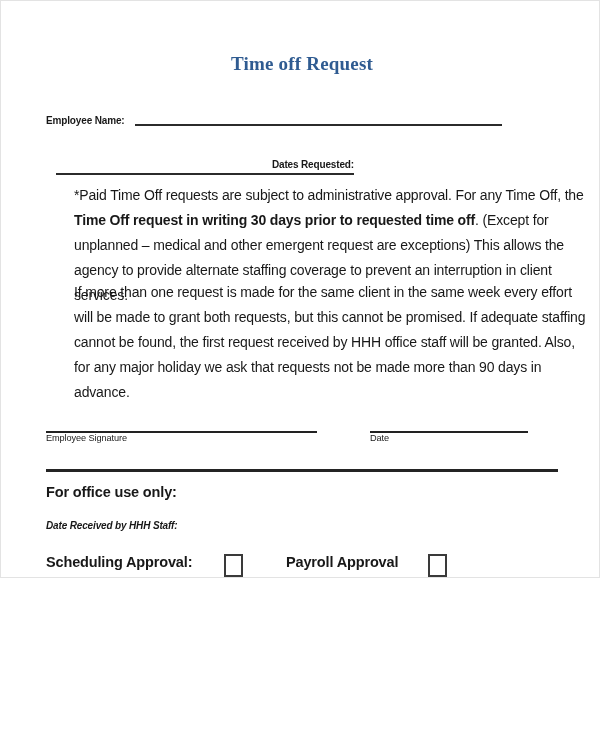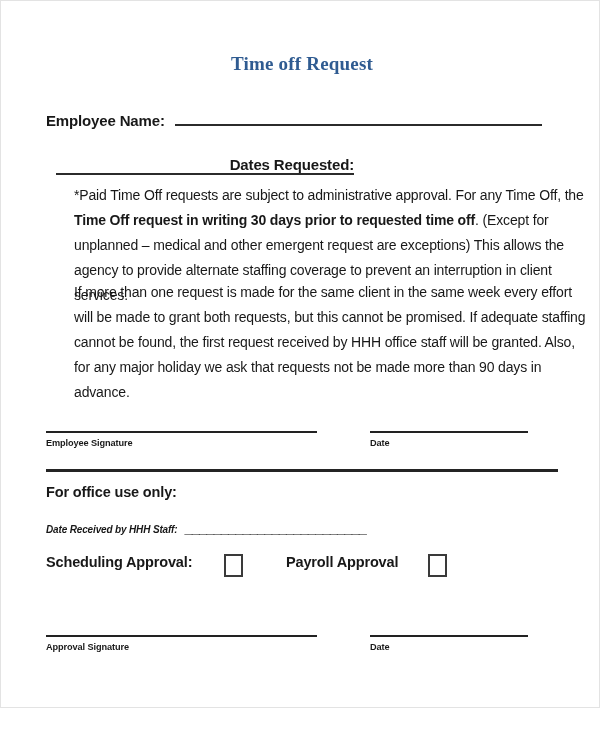--- a/index.html
+++ b/index.html
@@ -4,21 +4,21 @@
 <style>
   html, body {
     margin: 0;
     padding: 0;
     background: #ffffff;
   }
 
   .page {
     position: relative;
     width: 600px;
-    height: 708px;
+    height: 578px;
     background: #ffffff;
     border: 1px solid #e3e3e3;
     box-sizing: border-box;
     overflow: hidden;
     font-family: "Liberation Sans", sans-serif;
     color: #181818;
   }
 
   .content {
     position: absolute;
@@ -45,21 +45,21 @@
   
   .field-row {
     position: absolute;
     left: 0;
     display: flex;
     align-items: flex-end;
     white-space: nowrap;
   }
   .field-label {
     font-weight: bold;
-    font-size: 15px;
+    font-size: 10px;
     letter-spacing: -0.15px;
     line-height: 16px;
   }
   .field-rule {
     height: 0;
     border-bottom: 2px solid #2b2b2b;
     margin-left: 10px;
     margin-bottom: 3px;
   }
 
@@ -96,23 +96,22 @@
   .sig-slot {
     position: absolute;
     top: 0;
   }
   .sig-line {
     height: 0;
     border-bottom: 2.5px solid #222222;
   }
   .sig-caption {
     font-size: 9.2px;
-    font-weight: bold;
+    font-weight: normal;
     letter-spacing: -0.1px;
-    padding-top: 5px;
     color: #1a1a1a;
   }
 
   .sig-slot.left  { left: 0;     }
   .sig-slot.right { left: 324px; }
   .sig-slot.left  .sig-line { width: 271px; }
   .sig-slot.right .sig-line { width: 158px; }
 
   #signature-block-employee { top: 430px; }
   #signature-block-approval { top: 634px; }
@@ -224,21 +223,20 @@
         <div class="sig-caption">Date</div>
       </div>
     </div>
 
     <div class="section-divider"></div>
 
     <div id="office-use-heading">For office use only:</div>
 
     <div id="row-date-received">
       <span class="received-label">Date Received by HHH Staff:</span>
-      <span class="received-blank">_________________________</span>
     </div>
 
     <div id="approval-row">
       <div class="approval-item" id="approval-scheduling">
         <span class="approval-label">Scheduling Approval:</span>
         <span class="checkbox"></span>
       </div>
       <div class="approval-item" id="approval-payroll">
         <span class="approval-label">Payroll Approval</span>
         <span class="checkbox"></span>

